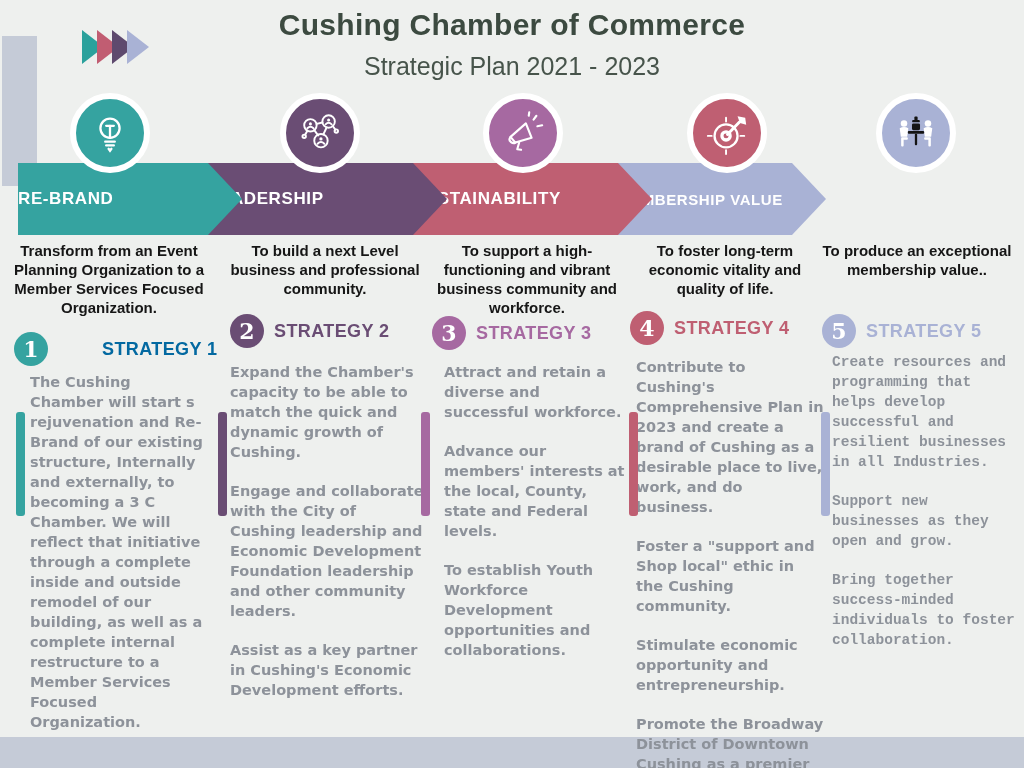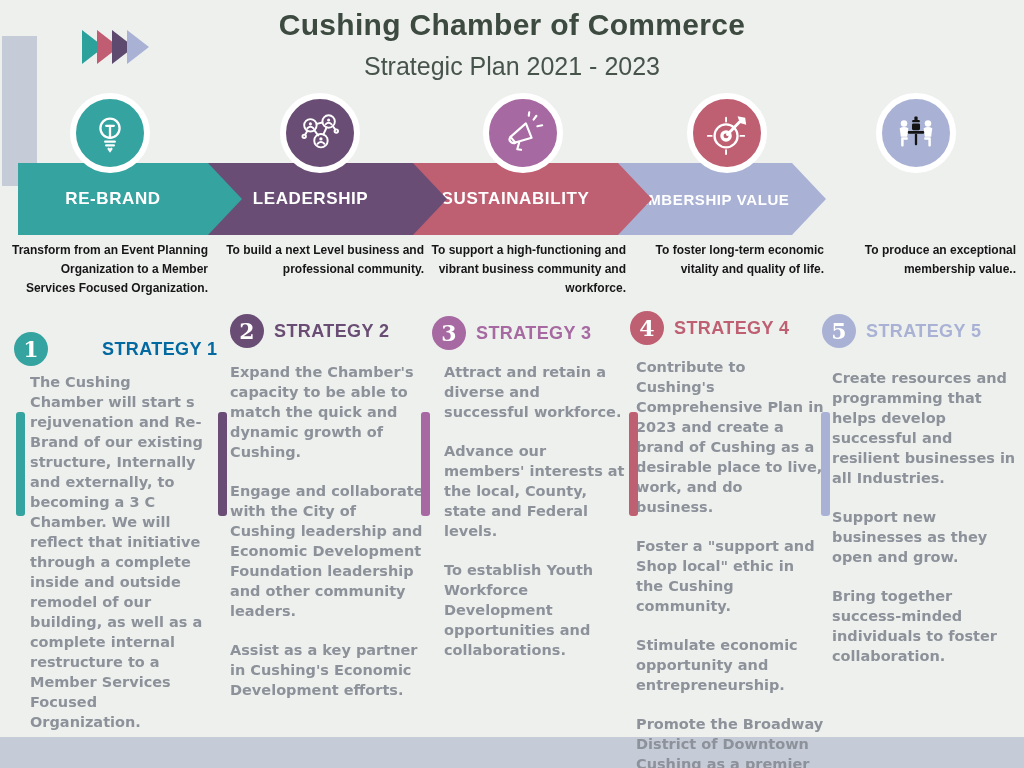--- a/index.html
+++ b/index.html
@@ -13,54 +13,54 @@
   .deco-arrows{position:absolute;left:82px;top:28px;}
 
   
   .title{position:absolute;left:0;top:8px;width:100%;text-align:center;
     font-size:30px;font-weight:bold;color:#3c4a40;letter-spacing:.3px;}
   .subtitle{position:absolute;left:0;top:52px;width:100%;text-align:center;
     font-size:25px;font-weight:normal;color:#47544b;}
 
   
   .banners{position:absolute;left:18px;top:163px;height:72px;display:flex;}
-  .banner{position:relative;height:72px;display:flex;align-items:center;justify-content:center;
+  .banner{position:relative;height:72px;display:flex;align-items:center;
     margin-right:-34px;
     clip-path:polygon(0 0,calc(100% - 34px) 0,100% 50%,calc(100% - 34px) 100%,0 100%);}
   .banner .banner-label{padding-right:34px;color:#fff;font-weight:bold;font-size:17px;
     letter-spacing:.6px;text-align:center;line-height:20px;}
   .b1{width:224px;z-index:5;}
   .b2{width:239px;z-index:4;}
   .b3{width:239px;z-index:3;}
   .b4{width:239px;z-index:2;}
   .b5{width:208px;z-index:1;}
   .b5 .banner-label{font-size:15px;line-height:19px;padding-right:30px;}
 
   
   .icon-circle{position:absolute;top:93px;width:68px;height:68px;border-radius:50%;
     border:6px solid #fff;display:flex;align-items:center;justify-content:center;z-index:6;}
   .ic1{left:70px;} .ic2{left:280px;} .ic3{left:483px;} .ic4{left:687px;} .ic5{left:876px;}
   .icon-circle svg{display:block;}
 
   
   .col{position:absolute;top:238px;width:198px;}
   .c1{left:10px;} .c2{left:226px;} .c3{left:428px;} .c4{left:626px;} .c5{left:818px;}
-  .intro{position:absolute;top:3px;left:0;right:0;text-align:right;
-    color:#161616;font-weight:bold;font-size:12px;line-height:19px;}
+  .intro{position:absolute;top:3px;left:0;right:0;text-align:center;
+    color:#161616;font-weight:bold;font-size:15px;line-height:19px;}
   .strategy-row{position:absolute;left:4px;display:flex;align-items:center;gap:10px;}
   .c1 .strategy-row{top:94px;} .c2 .strategy-row{top:76px;} .c3 .strategy-row{top:78px;}
   .c4 .strategy-row{top:73px;} .c5 .strategy-row{top:76px;}
   .num-circle{width:34px;height:34px;border-radius:50%;flex:0 0 34px;
     display:flex;align-items:center;justify-content:center;
     color:#fff;font-family:"DejaVu Serif",serif;font-weight:bold;font-size:22px;line-height:1;}
   .strategy-label{font-size:18px;font-weight:bold;letter-spacing:.4px;white-space:nowrap;}
   .body{position:absolute;right:0;font-family:"DejaVu Sans",sans-serif;
     color:#8d929a;font-weight:bold;font-size:14.5px;line-height:20px;}
   .c1 .body{top:134px;left:20px;} .c2 .body{top:124px;left:4px;} .c3 .body{top:124px;left:16px;}
-  .c4 .body{top:119px;left:10px;} .c5 .body{top:130px;left:14px;}
+  .c4 .body{top:119px;left:10px;} .c5 .body{top:114px;left:14px;font-family:Liberation Mono, monospace;}
   .body p{margin:0 0 19px 0;}
 
   
   .accent-bar{position:absolute;top:412px;width:9px;height:104px;border-radius:3px;}
   .ab1{left:16px;} .ab2{left:218px;} .ab3{left:421px;} .ab4{left:629px;} .ab5{left:821px;}
 </style>
 </head>
 <body>
 
 <div class="canvas">

